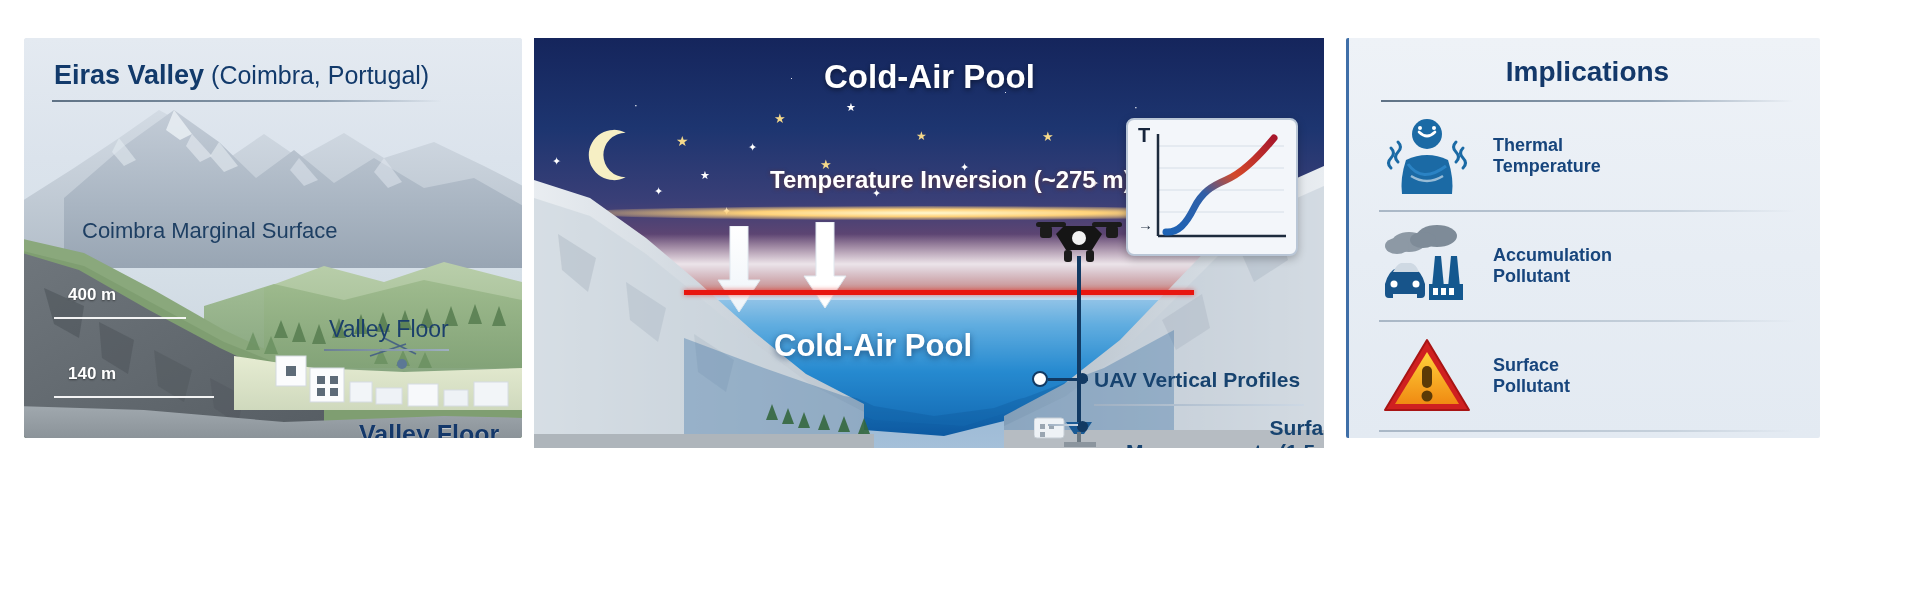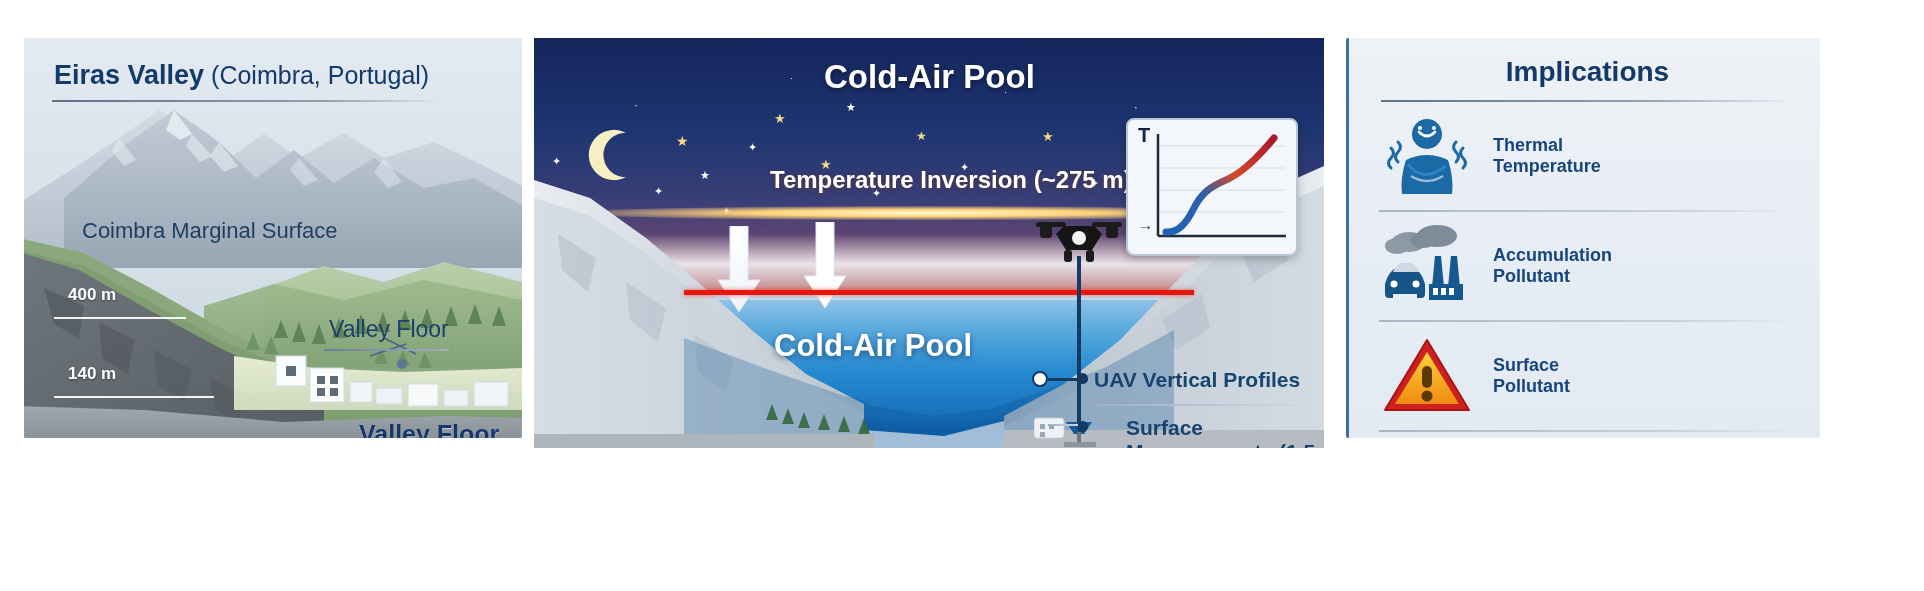--- a/index.html
+++ b/index.html
@@ -101,21 +101,21 @@
     text-shadow:0 2px 6px rgba(10,40,80,.6);
   }
   .inset {
     position:absolute; left:592px; top:80px; width:172px; height:138px; z-index:25;
     background:#f3f6fa; border:2px solid #b9c6d6; border-radius:8px;
     box-shadow:0 3px 8px rgba(0,0,0,.25);
   }
   .inset-T {
     position:absolute; left:10px; top:4px; font-size:20px; font-weight:bold; color:#17253c;
   }
-  .ann { position:absolute; z-index:26; color:#17436f; white-space:nowrap; }
+  .ann { position:absolute; z-index:26; color:#17436f; white-space:nowrap;text-align:right; }
   .ann-uav { left:560px; top:330px; font-size:21px; font-weight:600; }
   .ann-surf { left:560px; top:378px; font-size:21px; font-weight:bold; line-height:1.12;margin-left:32px; }
   .ann-rule { position:absolute; z-index:26; height:2px;
     background:linear-gradient(90deg,#9fb0c2,#cdd8e4); }
   .dot { position:absolute; z-index:26; width:11px; height:11px; border-radius:50%; background:#123a63; }
 
   
   .panel-right {
     position:relative; width:474px; height:400px; flex:0 0 auto; margin-left:14px;
     background:linear-gradient(180deg,#eef2f7 0%,#e7edf4 55%,#e3eaf2 100%);

